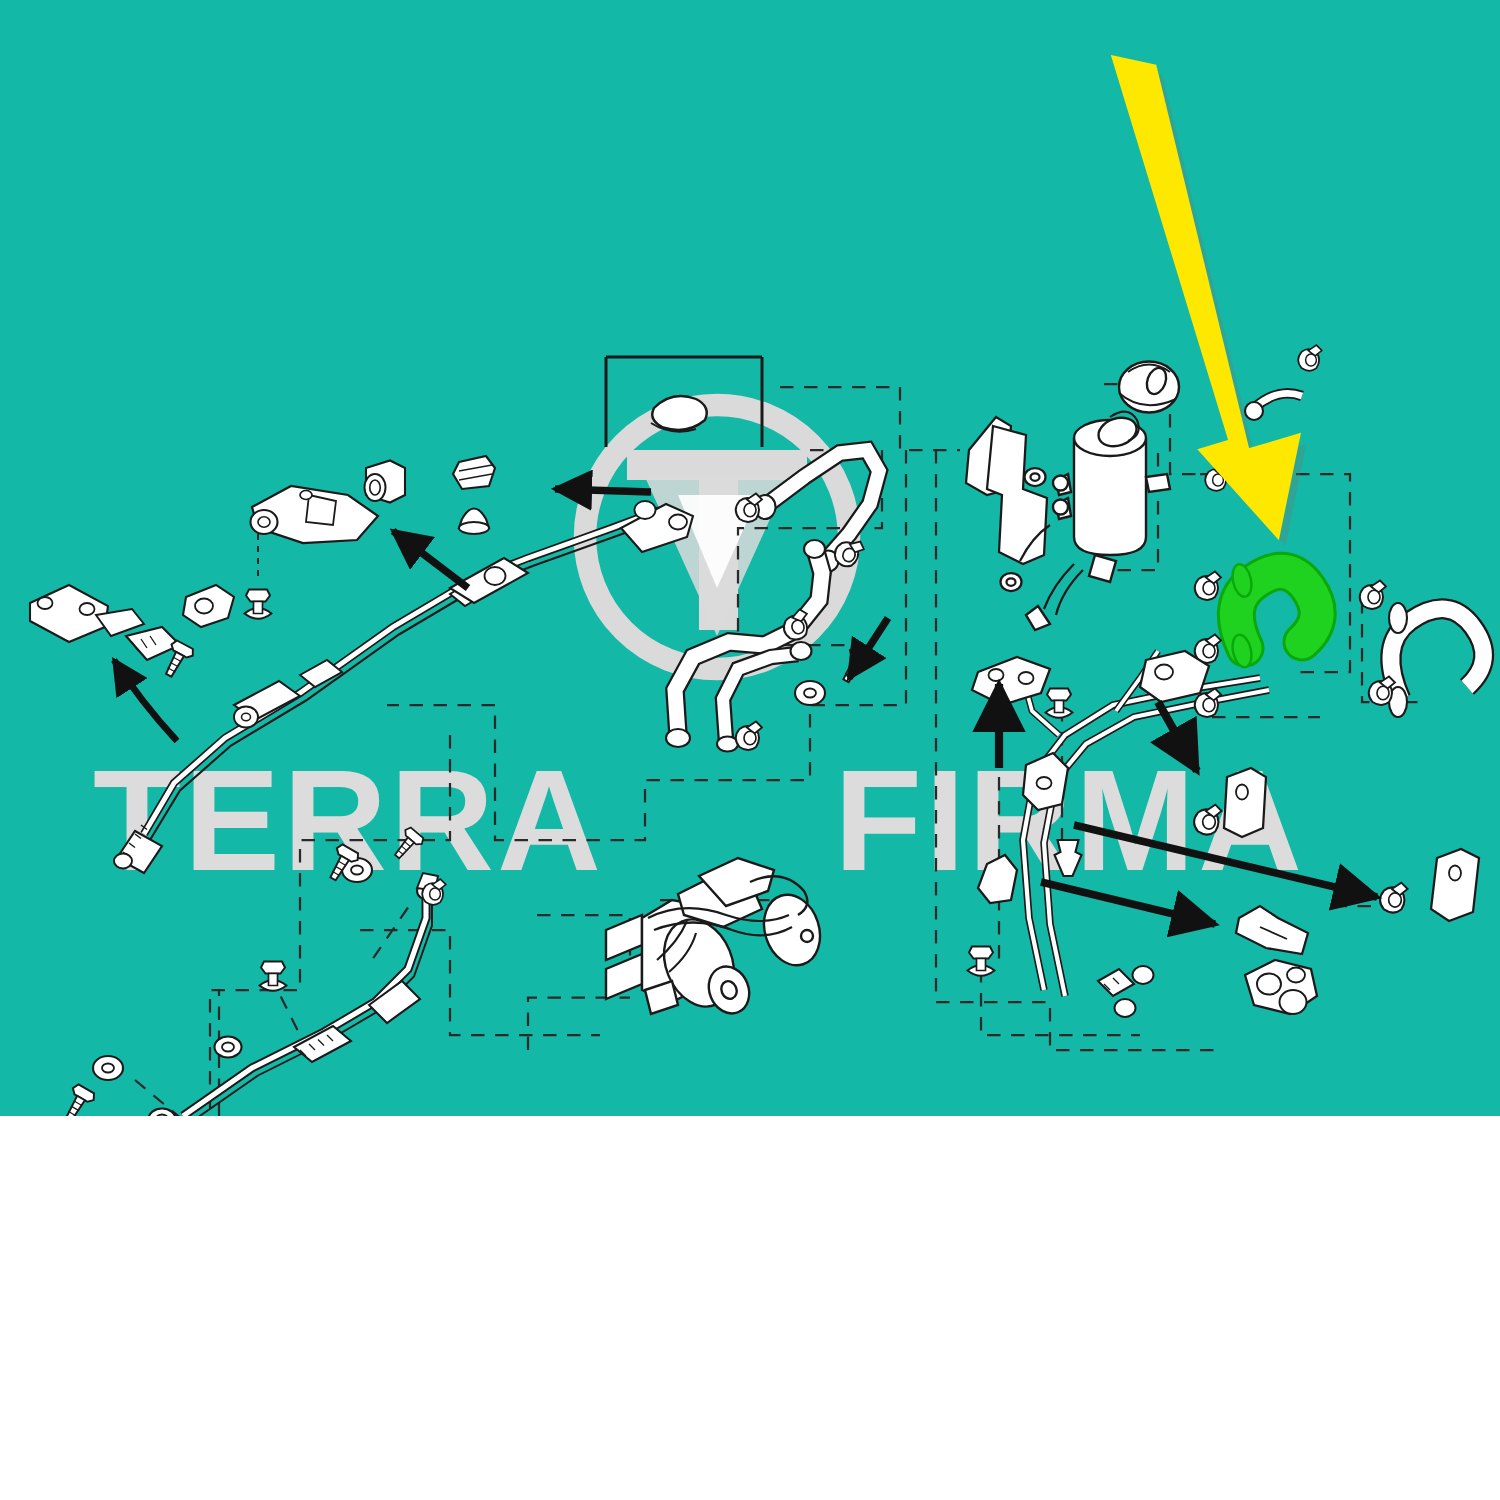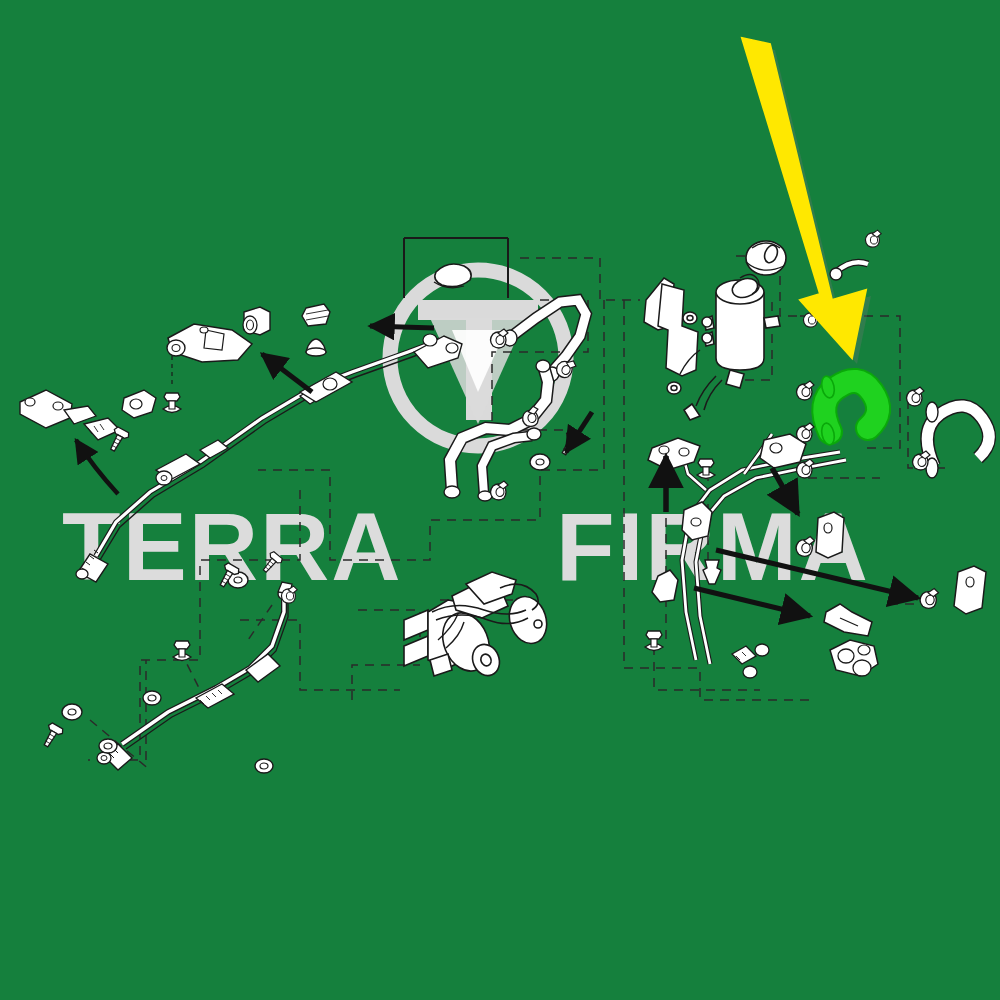--- a/index.html
+++ b/index.html
@@ -6,22 +6,22 @@
     margin: 0;
     padding: 0;
     background: #ffffff;
   }
   body {
     font-family: "Liberation Sans", sans-serif;
   }
   #page {
     position: relative;
     width: 1000px;
-    height: 1000px;
-    background: #15803d;
+    height: 744px;
+    background: #14b8a6;
     overflow: hidden;
   }
   #diagram-svg {
     position: absolute;
     left: 0;
     top: 0;
     width: 1000px;
     height: 1000px;
   }
   .wm-text {

